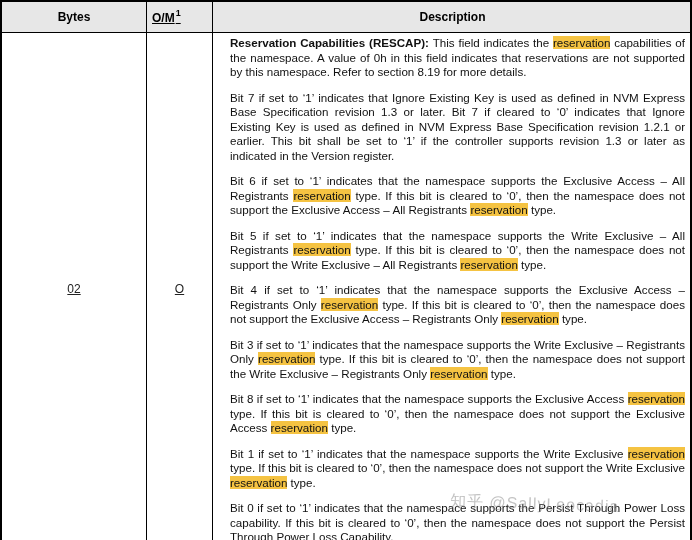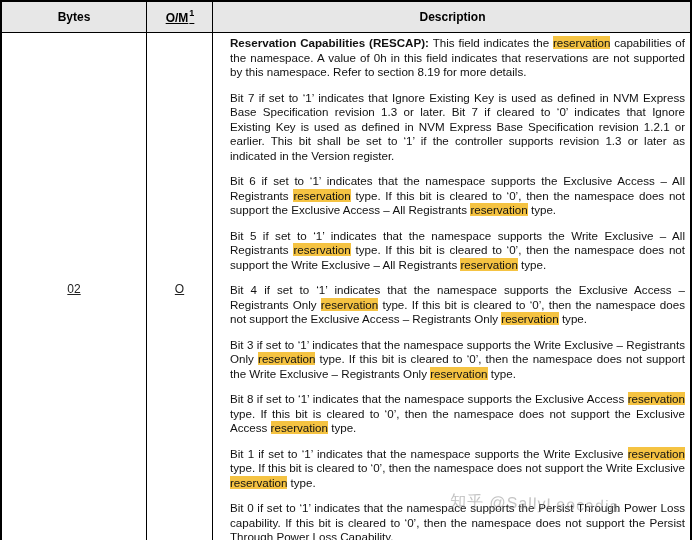--- a/index.html
+++ b/index.html
@@ -25,21 +25,21 @@
   thead th {
     background: var(--header-bg, #e7e7e7);
     font-size: 12px;
     font-weight: bold;
     height: 22px;
     padding: 4px 5px;
     color: #000;
     border-bottom: 1.5px solid #000;
   }
   th.col-bytes { width: 134px; text-align: center; }
-  th.col-om    { width: 55px;  text-align: center; text-decoration: underline; }
+  th.col-om    { width: 55px;  text-align: left; text-decoration: underline; }
   th.col-desc  { text-align: center; padding-left: 7px; }
   sup.fn { font-size: 9px; font-weight: bold; position: relative; top: -1px; left: 1px; }
   td.cell-bytes, td.cell-om {
     text-align: center;
     vertical-align: middle;
     font-size: 12px;
     color: #222;
     text-decoration: underline;
   }
   td.cell-desc {

